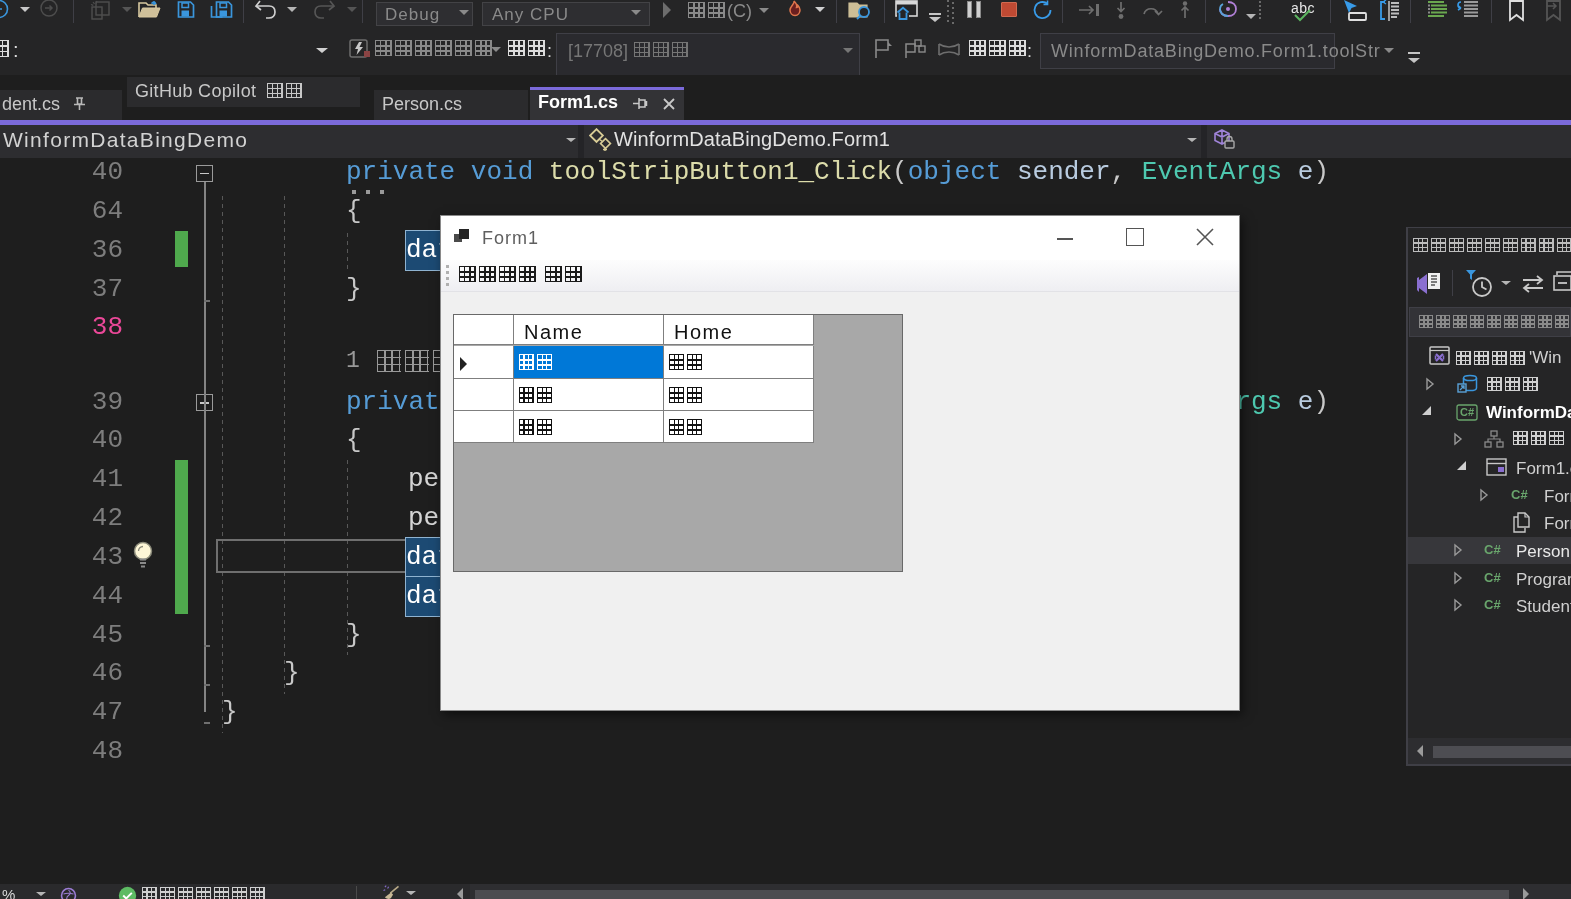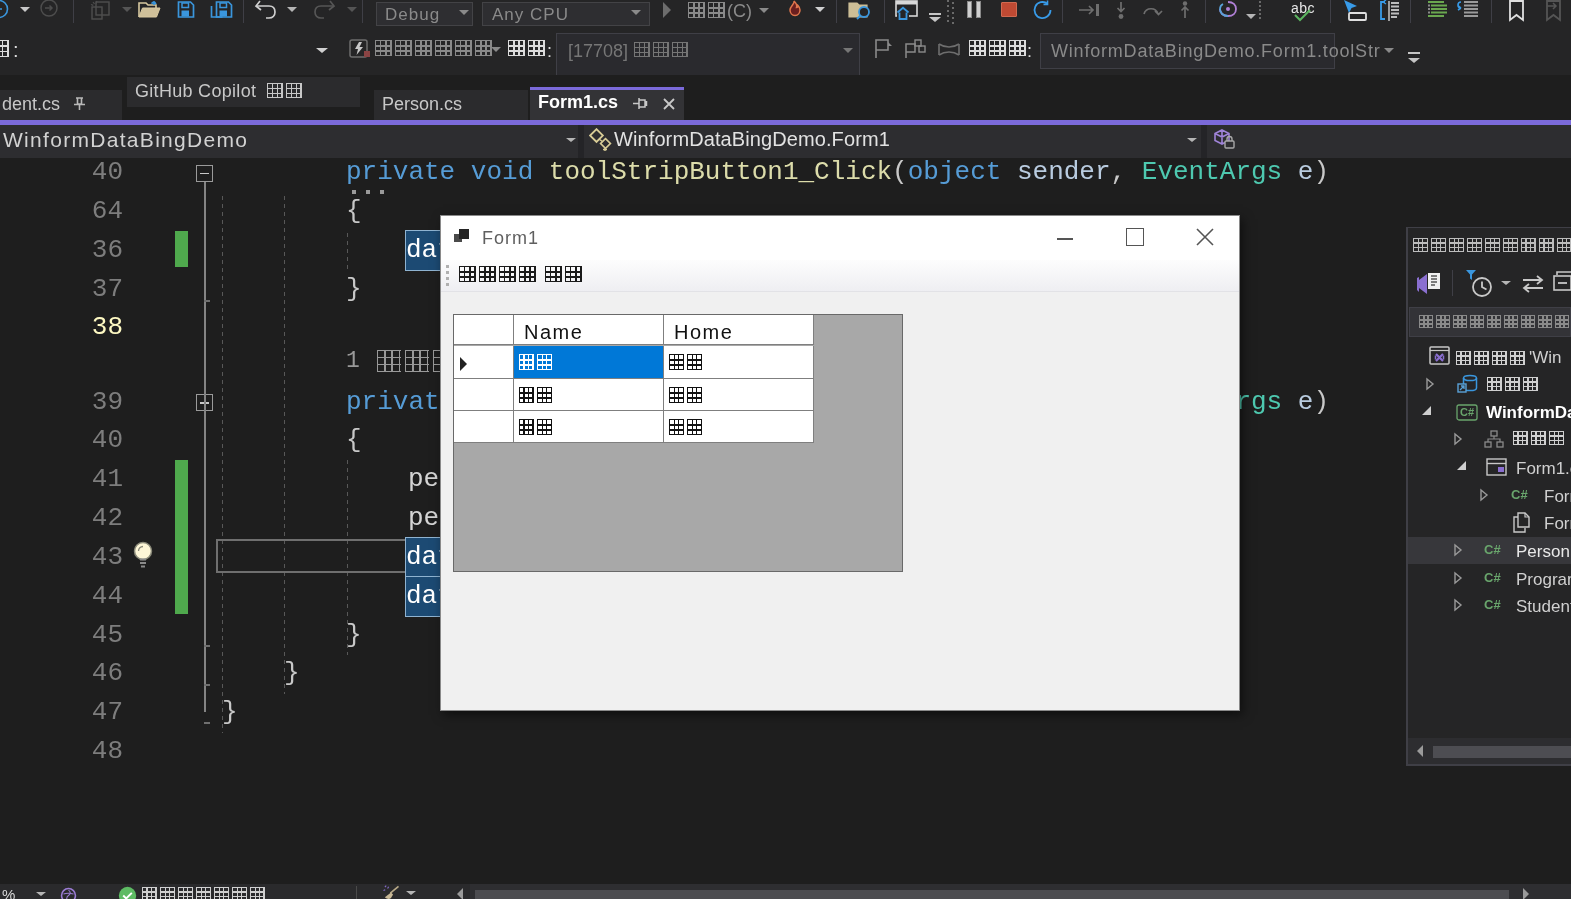--- a/index.html
+++ b/index.html
@@ -270,21 +270,21 @@
 <div style="position:absolute;left:1201px;top:124.5px;width:6px;height:33.5px;background:#242427"></div>
 <svg class="a" style="left:1212px;top:128" width="26" height="25" viewBox="0 0 26 25">
       <path d="M10 2l7 3.5v7L10 16l-7-3.5v-7z M10 2v7M3 5.5l7 3.5 7-3.5M10 16V9" fill="none" stroke="#9f83d8" stroke-width="1.6"></path>
       <rect x="13" y="13" width="9" height="7" rx="1" fill="#2d2d30" stroke="#a8a8a8" stroke-width="1.4"></rect>
       <path d="M15 13v-2a2.5 2.5 0 0 1 5 0v2" fill="none" stroke="#a8a8a8" stroke-width="1.4"></path>
     </svg>
 <div style="position:absolute;left:55px;top:153.1px;width:68px;height:39px;color:#7d7d7d;font-family:'Liberation Mono',monospace;font-size:26px;line-height:39px;text-align:right">40</div>
 <div style="position:absolute;left:55px;top:191.9px;width:68px;height:39px;color:#7d7d7d;font-family:'Liberation Mono',monospace;font-size:26px;line-height:39px;text-align:right">64</div>
 <div style="position:absolute;left:55px;top:230.79999999999998px;width:68px;height:39px;color:#7d7d7d;font-family:'Liberation Mono',monospace;font-size:26px;line-height:39px;text-align:right">36</div>
 <div style="position:absolute;left:55px;top:269.6px;width:68px;height:39px;color:#7d7d7d;font-family:'Liberation Mono',monospace;font-size:26px;line-height:39px;text-align:right">37</div>
-<div style="position:absolute;left:55px;top:308.40000000000003px;width:68px;height:39px;color:#fef9c3;font-family:'Liberation Mono',monospace;font-size:26px;line-height:39px;text-align:right">38</div>
+<div style="position:absolute;left:55px;top:308.40000000000003px;width:68px;height:39px;color:#ec4899;font-family:'Liberation Mono',monospace;font-size:26px;line-height:39px;text-align:right">38</div>
 <div style="position:absolute;left:55px;top:382.6px;width:68px;height:39px;color:#7d7d7d;font-family:'Liberation Mono',monospace;font-size:26px;line-height:39px;text-align:right">39</div>
 <div style="position:absolute;left:55px;top:421.40000000000003px;width:68px;height:39px;color:#7d7d7d;font-family:'Liberation Mono',monospace;font-size:26px;line-height:39px;text-align:right">40</div>
 <div style="position:absolute;left:55px;top:460.3px;width:68px;height:39px;color:#7d7d7d;font-family:'Liberation Mono',monospace;font-size:26px;line-height:39px;text-align:right">41</div>
 <div style="position:absolute;left:55px;top:499.1px;width:68px;height:39px;color:#7d7d7d;font-family:'Liberation Mono',monospace;font-size:26px;line-height:39px;text-align:right">42</div>
 <div style="position:absolute;left:55px;top:538.0px;width:68px;height:39px;color:#7d7d7d;font-family:'Liberation Mono',monospace;font-size:26px;line-height:39px;text-align:right">43</div>
 <div style="position:absolute;left:55px;top:576.8000000000001px;width:68px;height:39px;color:#7d7d7d;font-family:'Liberation Mono',monospace;font-size:26px;line-height:39px;text-align:right">44</div>
 <div style="position:absolute;left:55px;top:615.6px;width:68px;height:39px;color:#7d7d7d;font-family:'Liberation Mono',monospace;font-size:26px;line-height:39px;text-align:right">45</div>
 <div style="position:absolute;left:55px;top:654.4px;width:68px;height:39px;color:#7d7d7d;font-family:'Liberation Mono',monospace;font-size:26px;line-height:39px;text-align:right">46</div>
 <div style="position:absolute;left:55px;top:693.3000000000001px;width:68px;height:39px;color:#7d7d7d;font-family:'Liberation Mono',monospace;font-size:26px;line-height:39px;text-align:right">47</div>
 <div style="position:absolute;left:55px;top:732.1px;width:68px;height:39px;color:#7d7d7d;font-family:'Liberation Mono',monospace;font-size:26px;line-height:39px;text-align:right">48</div>

